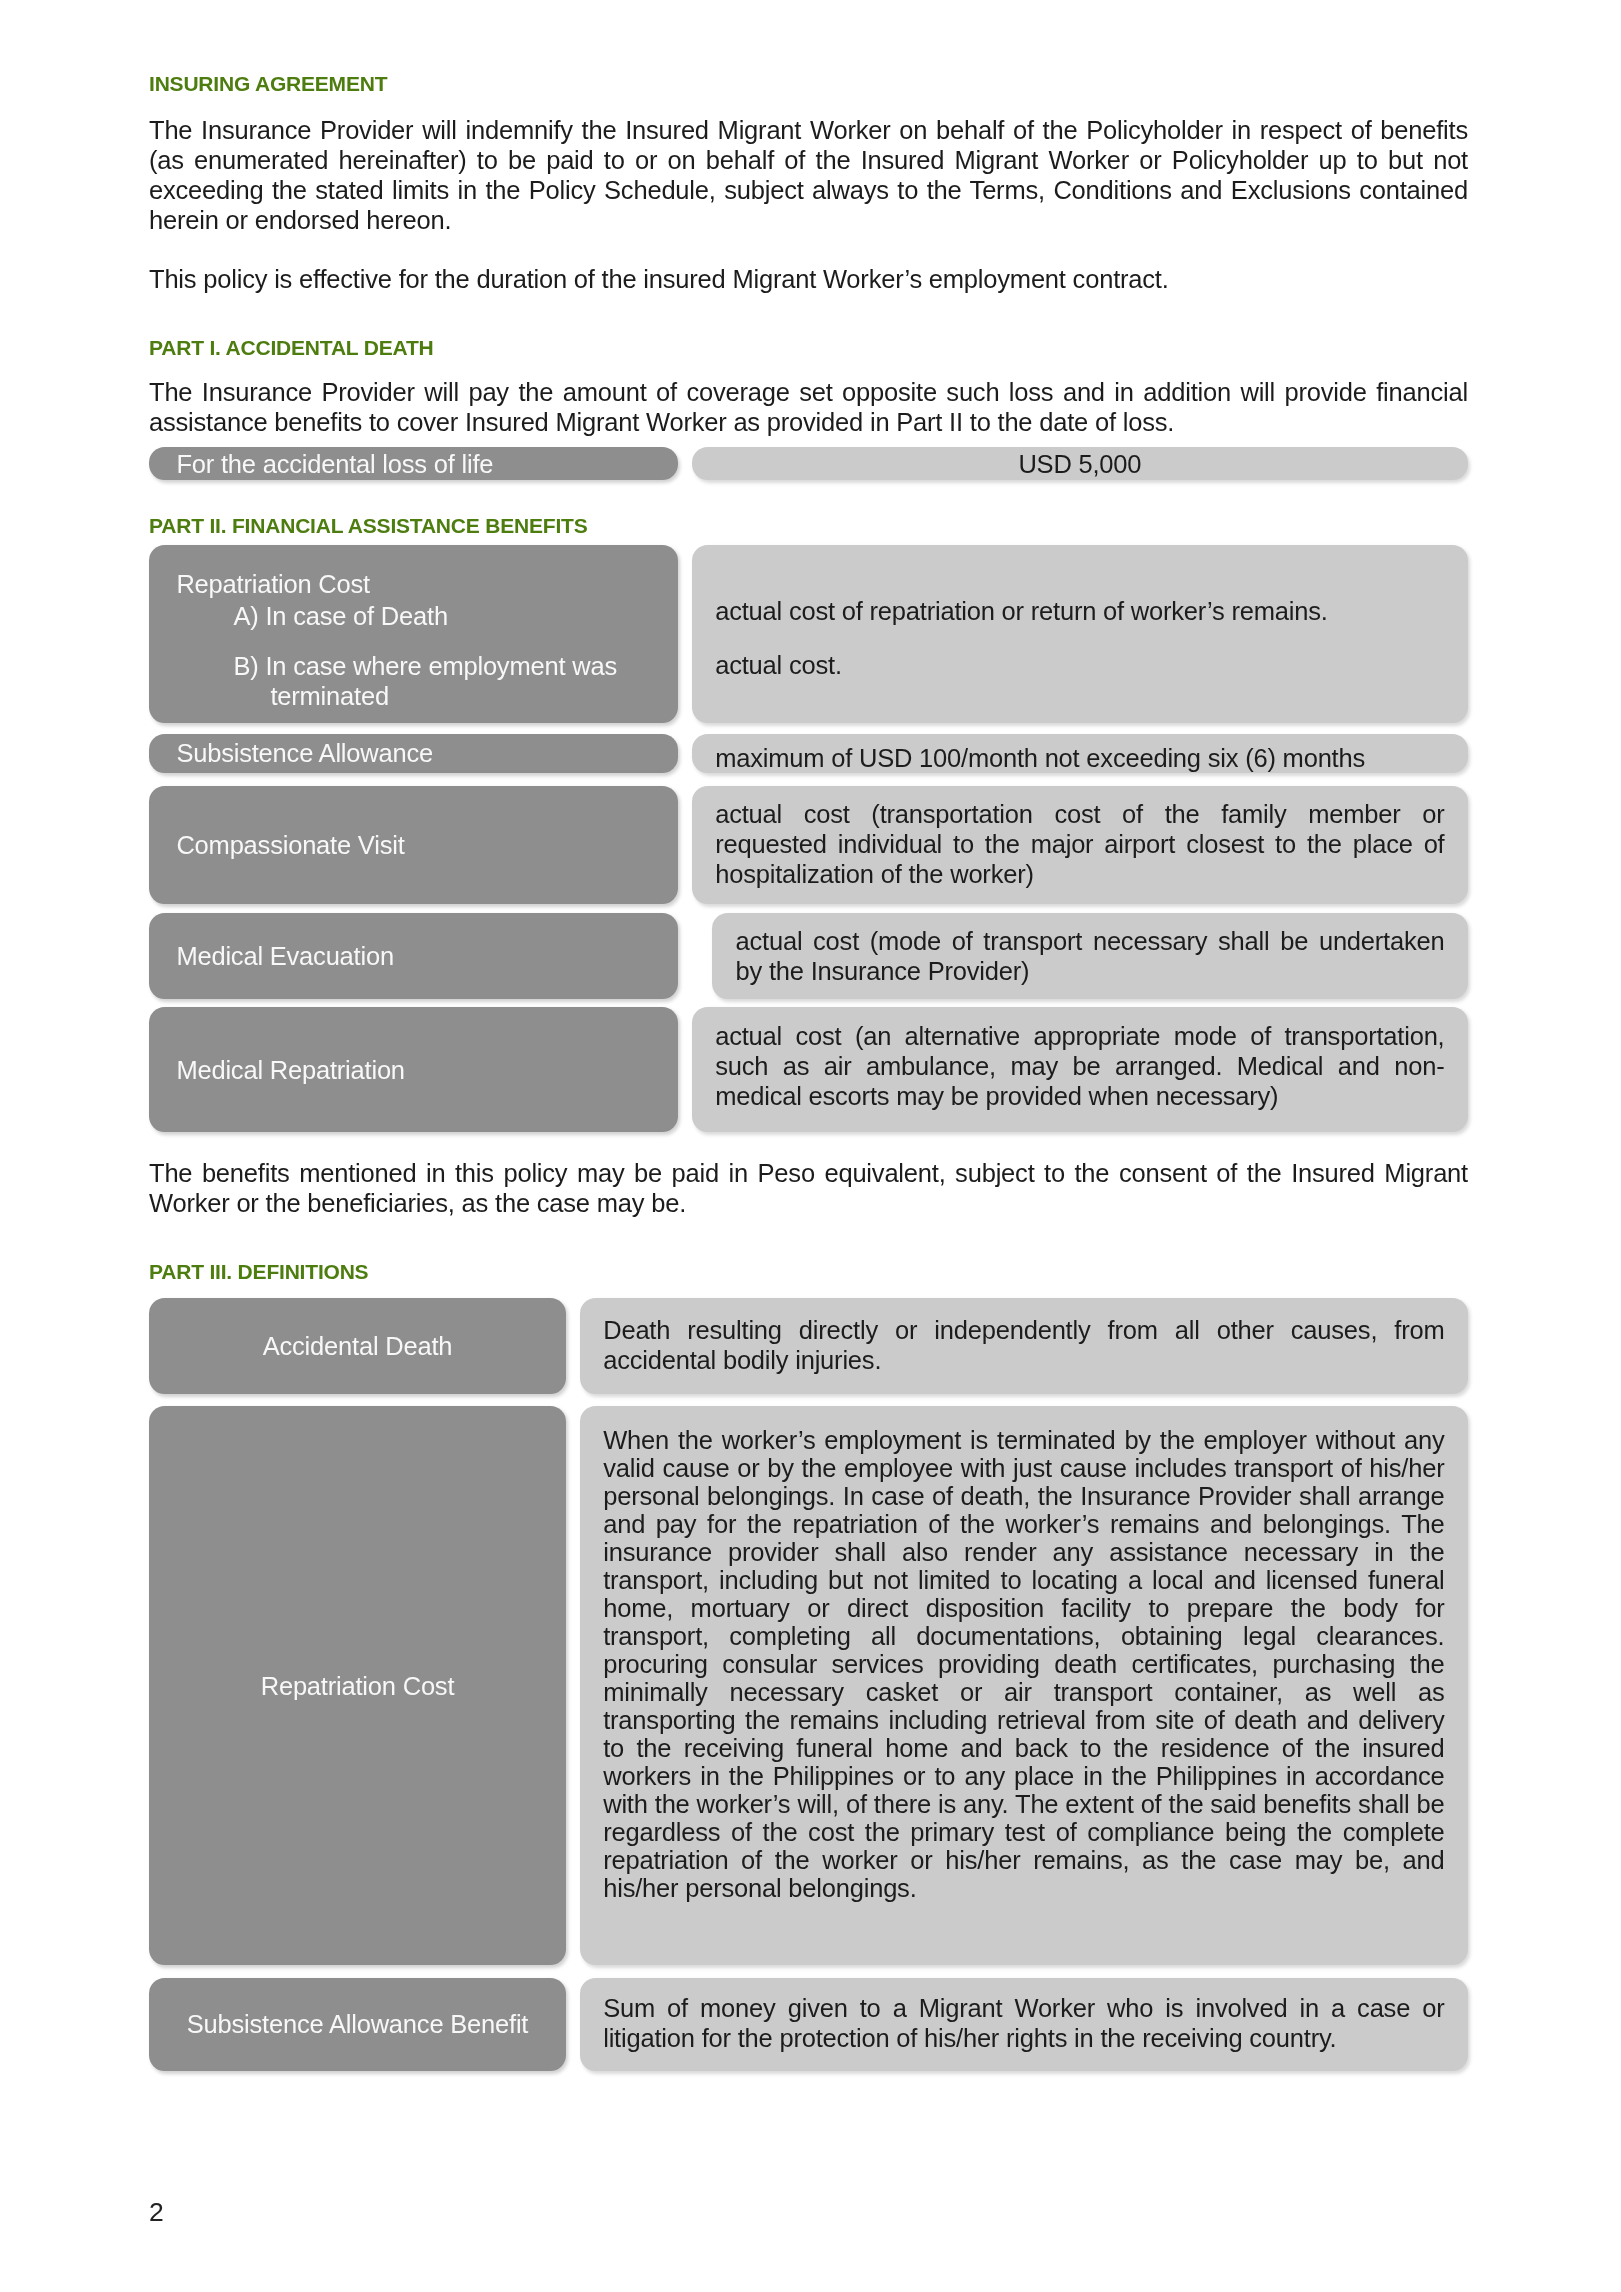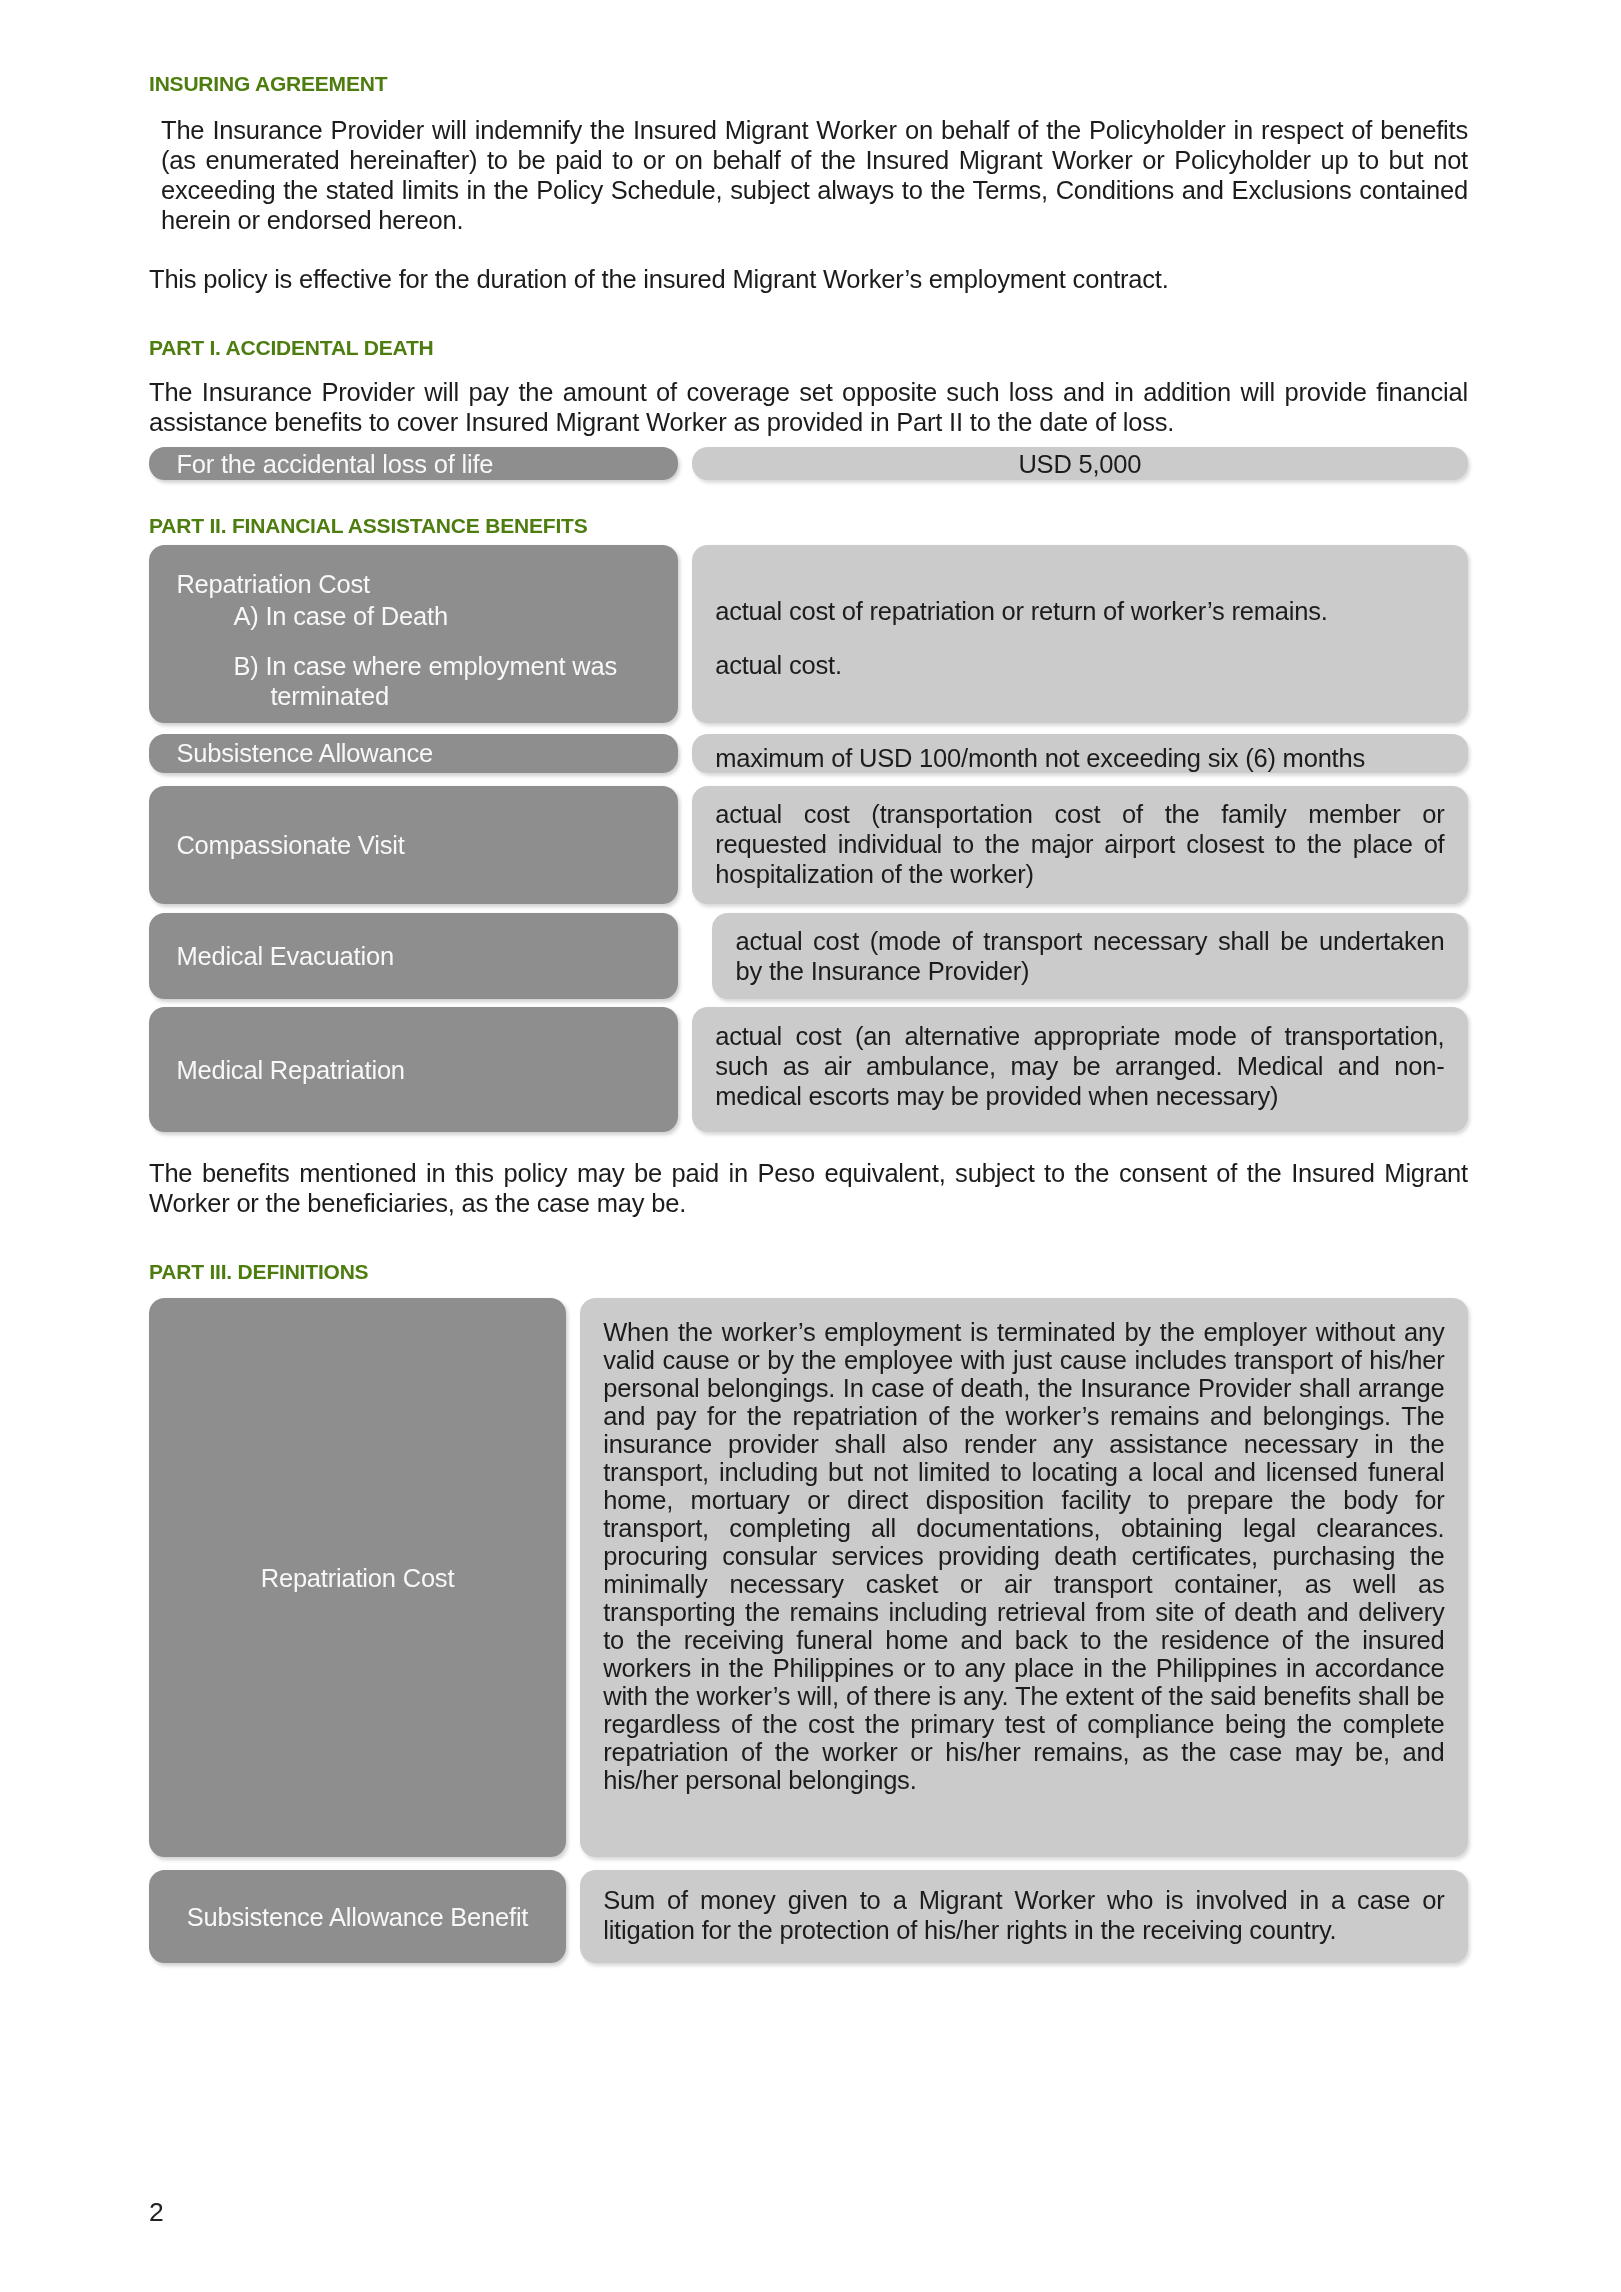--- a/index.html
+++ b/index.html
@@ -30,21 +30,21 @@
     line-height:30px;
     font-weight:bold;
     color:#4d7c0f;
     letter-spacing:-0.2px;
   }
   .doc-heading{margin-bottom:15.7px;}
   p.body-para{
     text-align:justify;
     color:var(--ink);
   }
-  .para1{margin-bottom:29px;margin-left:12px;}
+  .para1{margin-bottom:29px;}
   .para2{margin-bottom:39px;}
   .part1-heading{margin-bottom:14.7px;}
   .part1-para{margin-bottom:9.8px;}
   .part2-heading{margin-bottom:3.9px;}
   .part3-heading{margin-bottom:11.8px;}
   .closing-para{margin-bottom:39px;}
 
   
   .row{
     display:flex;
@@ -186,20 +186,26 @@
     <div class="labelbox pad-left">
       <span>Medical Repatriation</span>
     </div>
     <div class="valuebox">actual cost (an alternative appropriate mode of transportation, such as air ambulance, may be arranged. Medical and non-medical escorts may be provided when necessary)</div>
   </div>
 
   <p class="body-para closing-para">The benefits mentioned in this policy may be paid in Peso equivalent, subject to the consent of the Insured Migrant Worker or the beneficiaries, as the case may be.</p>
 
   <h2 class="part3-heading">PART III. DEFINITIONS</h2>
 
+  <div class="row defrow row-def-accident">
+    <div class="labelbox">
+      <span>Accidental Death</span>
+    </div>
+    <div class="valuebox">Death resulting directly or independently from all other causes, from accidental bodily injuries.</div>
+  </div>
 
   <div class="row defrow row-def-repat">
     <div class="labelbox">
       <span>Repatriation Cost</span>
     </div>
     <div class="valuebox">When the worker’s employment is terminated by the employer without any valid cause or by the employee with just cause includes transport of his/her personal belongings. In case of death, the Insurance Provider shall arrange and pay for the repatriation of the worker’s remains and belongings. The insurance provider shall also render any assistance necessary in the transport, including but not limited to locating a local and licensed funeral home, mortuary or direct disposition facility to prepare the body for transport, completing all documentations, obtaining legal clearances. procuring consular services providing death certificates, purchasing the minimally necessary casket or air transport container, as well as transporting the remains including retrieval from site of death and delivery to the receiving funeral home and back to the residence of the insured workers in the Philippines or to any place in the Philippines in accordance with the worker’s will, of there is any. The extent of the said benefits shall be regardless of the cost the primary test of compliance being the complete repatriation of the worker or his/her remains, as the case may be, and his/her personal belongings.</div>
   </div>
 
   <div class="row defrow row-def-subsist">
     <div class="labelbox">

